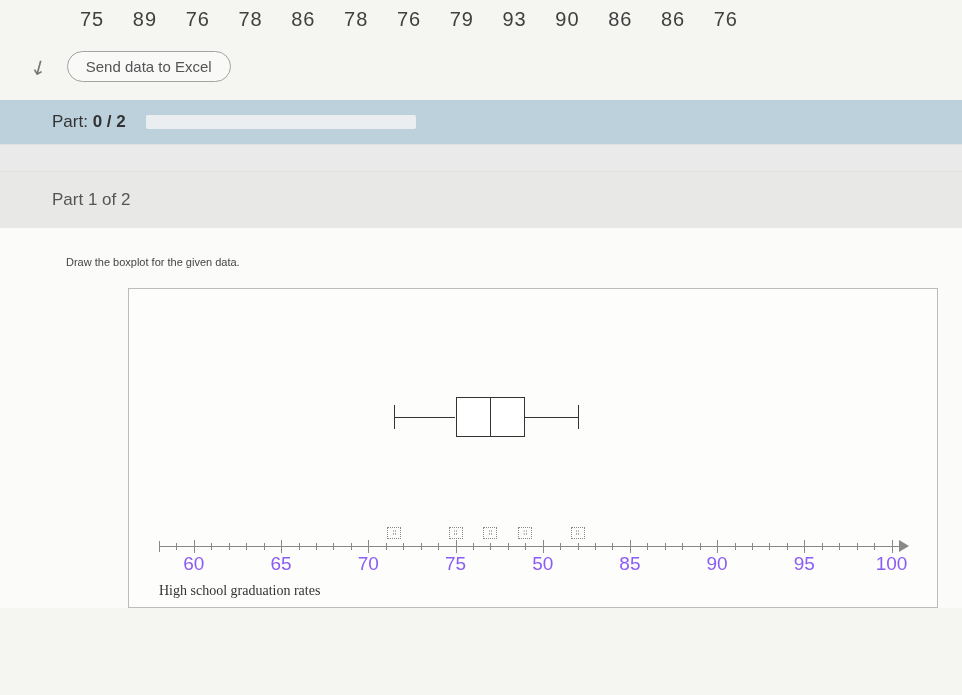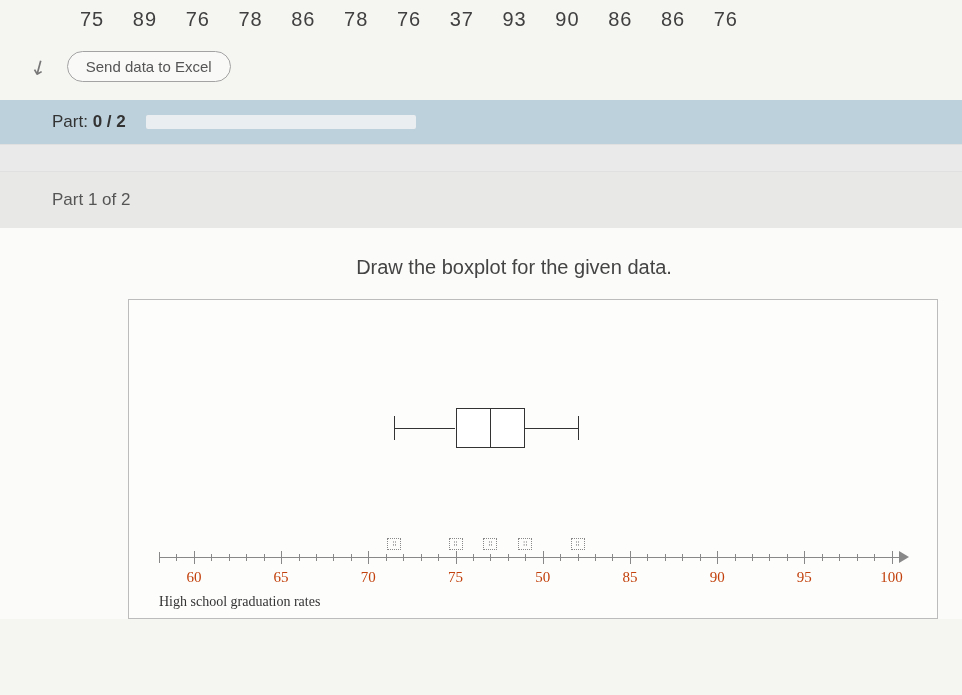--- a/index.html
+++ b/index.html
@@ -66,24 +66,23 @@
       background: #e8e8e6;
       padding: 18px 0 18px 52px;
       font-size: 17px;
       color: #555;
     }
     .content {
       background: #fbfbfa;
       padding: 28px 0 0 66px;
     }
     .prompt {
-      font-size: 20px;
+      font-size: 11px;
       color: #444;
       margin-bottom: 20px;
-      text-align: center;
     }
     .plot-frame {
       width: 810px;
       height: 320px;
       border: 1px solid #bcbcbc;
       background: #fdfdfc;
       margin-left: 62px;
       position: relative;
     }
     .boxplot {
@@ -116,24 +115,23 @@
     .tick {
       position:absolute;
       bottom:54px;
       width:1px;height:13px;
       background:#888;
     }
     .tick.minor { height:7px; bottom:57px;}
     .tick-label {
       position:absolute;
       bottom:32px;
-      font-size:15px;
-      color:#c2410c;
+      font-size:19px;
+      color:#8b5cf6;
       transform:translateX(-50%);
-      font-family:Liberation Serif, serif;
     }
     .axis-title {
       position:absolute;
       left:0;right:0;bottom:8px;
       font-size:14px;
       color:#333;
       font-family: Georgia, 'Times New Roman', serif;
     }
     
     .whisker-line {
@@ -176,21 +174,21 @@
 <body>
 
 <div class="data-row">
   <span>75</span>
   <span>89</span>
   <span>76</span>
   <span>78</span>
   <span>86</span>
   <span>78</span>
   <span>76</span>
-  <span>37</span>
+  <span>79</span>
   <span>93</span>
   <span>90</span>
   <span>86</span>
   <span>86</span>
   <span>76</span>
 </div>
 
 <div class="send-row">
   <span class="hand">↘</span>
   <button class="send-btn">Send data to Excel</button>

